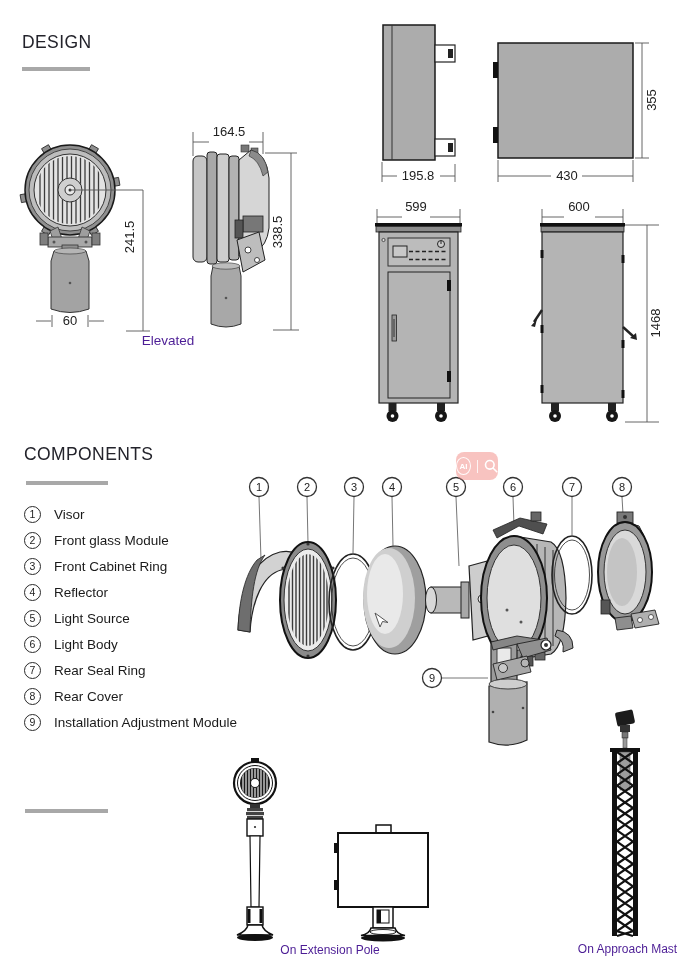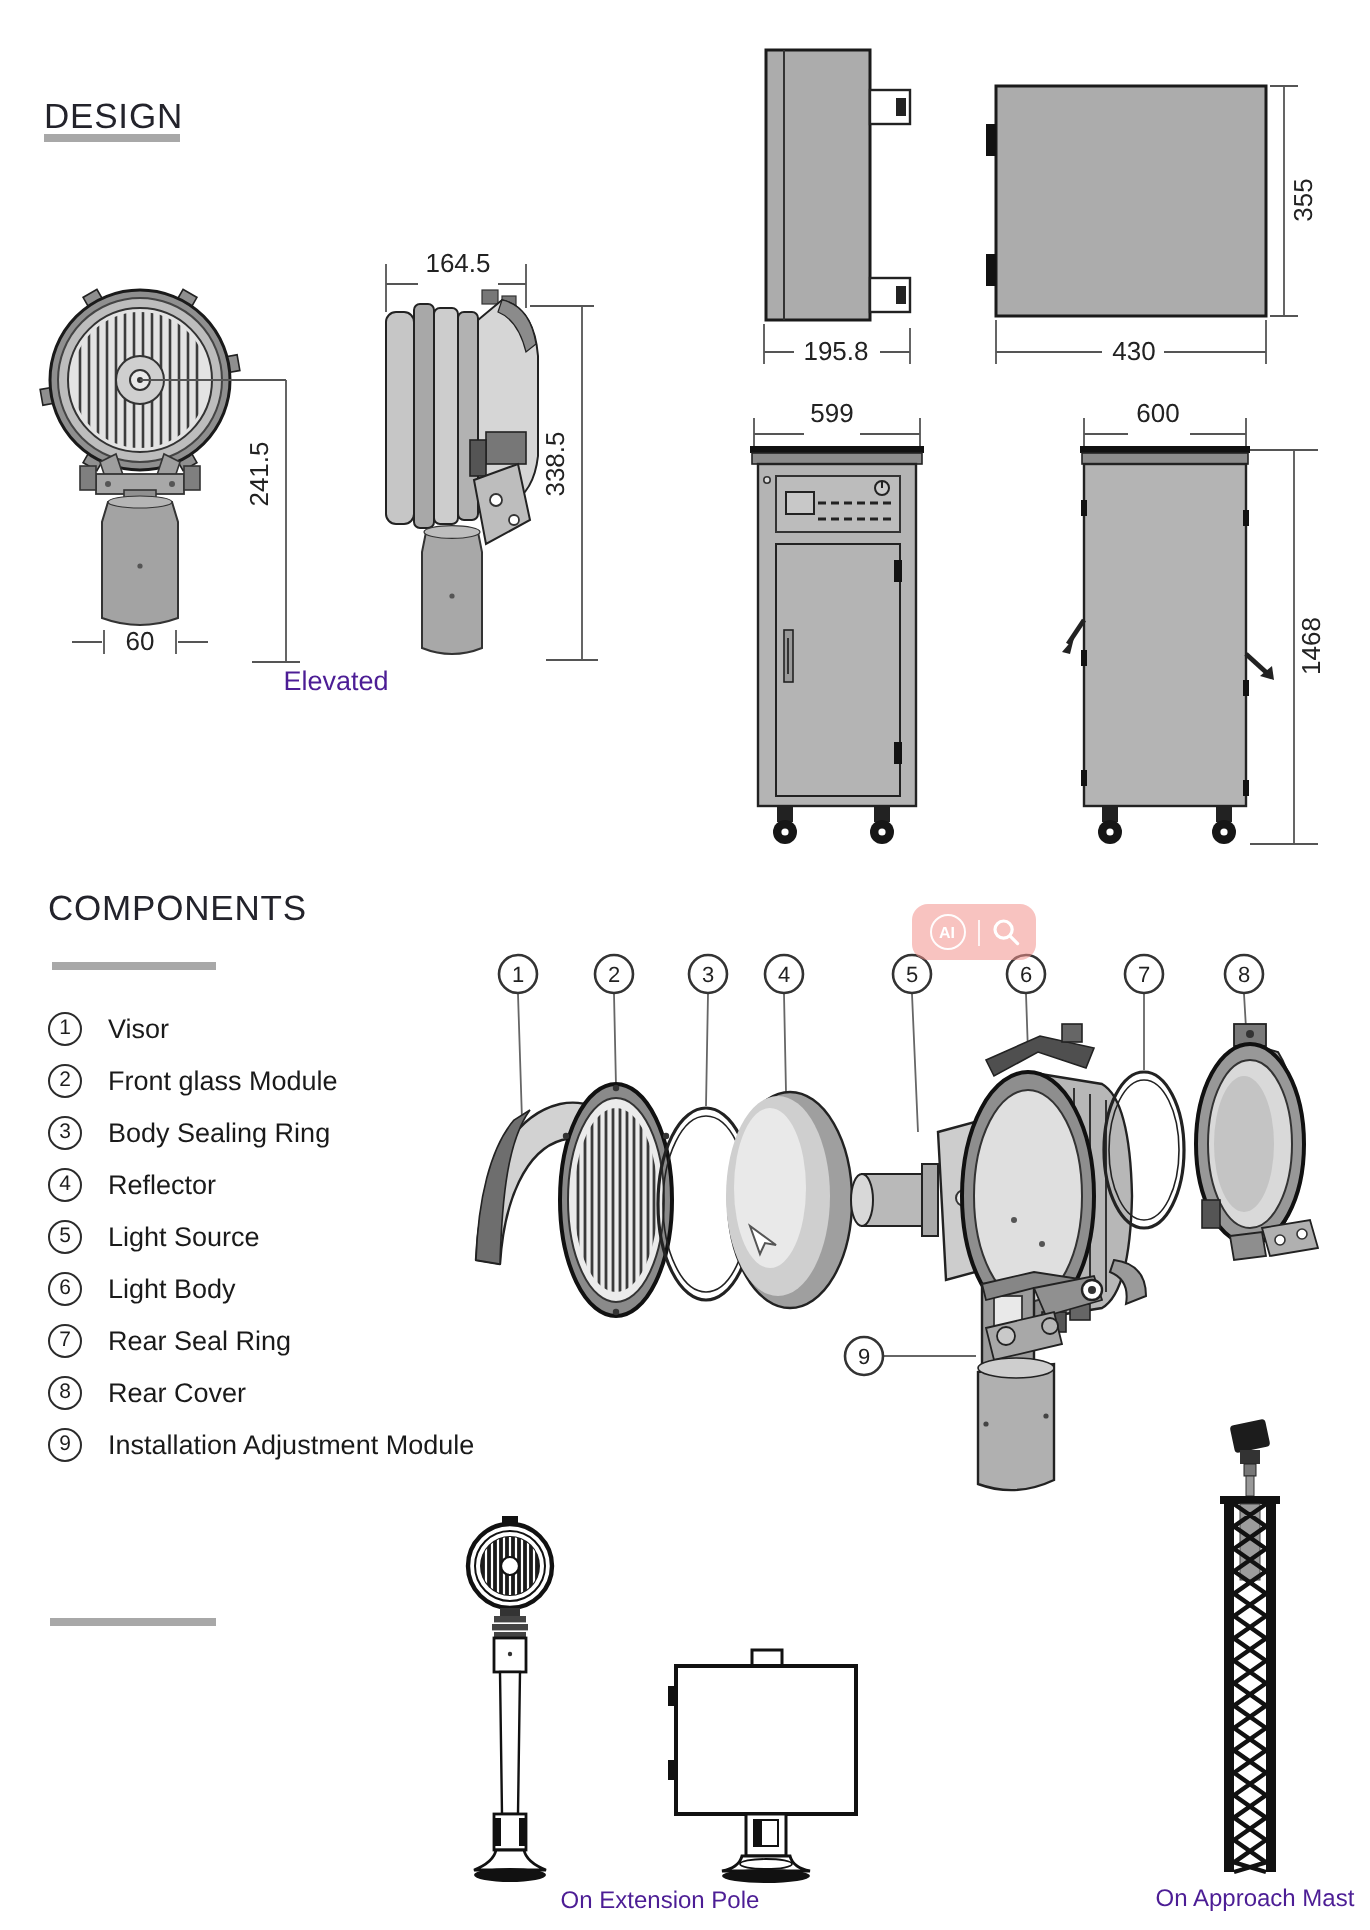--- a/index.html
+++ b/index.html
@@ -18,33 +18,33 @@
   .comp-num { width:17px; height:17px; box-sizing:border-box; border:1.4px solid #2b2b2b; border-radius:50%;
     font-size:10.5px; line-height:1; display:flex; align-items:center; justify-content:center; color:#1d1d1d; flex:0 0 auto; }
   .comp-label { font-size:13.5px; color:#1a1a1a; white-space:nowrap; }
   svg { position:absolute; overflow:visible; }
   svg text { font-family:"Liberation Sans","DejaVu Sans",sans-serif; }
   .dim { font-size:13px; fill:#222; }
   .dimline { stroke:#555; stroke-width:.9; fill:none; }
   .callout-circle { fill:#fff; stroke:#333; stroke-width:1.3; }
   .callout-num { font-size:11px; fill:#222; }
   .leader { stroke:#666; stroke-width:.9; fill:none; }
-  .badge { position:absolute; left:456px; top:452px; width:62px; height:28px;
+  .badge { position:absolute; left:456px; top:452px; width:42px; height:28px;
     background:rgba(243,145,140,.55); border-radius:8px;
     display:flex; align-items:center; justify-content:center; gap:6px; }
   .badge .ai-bubble { width:16px; height:16px; border:1.6px solid rgba(255,255,255,.95); border-radius:50%;
     color:#fff; font-size:8px; font-weight:700; display:flex; align-items:center; justify-content:center; }
   .badge .divider { width:1px; height:13px; background:rgba(255,255,255,.8); }
 </style>
 </head>
 <body>
 
 <div class="page">
 
-  <div class="h-section" style="left:22px;top:48px;">DESIGN</div>
+  <div class="h-section" style="left:22px;top:32px;">DESIGN</div>
   <div class="h-bar" style="left:22px;top:67px;width:68px;"></div>
 
   <div class="h-section" style="left:24px;top:444px;">COMPONENTS</div>
   <div class="h-bar" style="left:26px;top:481px;width:82px;"></div>
 
   <div class="h-bar" style="left:25px;top:809px;width:83px;"></div>
 
   <svg style="left:18px;top:135px;" width="140" height="200" viewBox="0 0 140 200">
     <defs>
         <clipPath id="lensF">
@@ -210,21 +210,21 @@
     <div class="comp-row">
         <span class="comp-num">1</span>
         <span class="comp-label">Visor</span>
       </div>
     <div class="comp-row">
         <span class="comp-num">2</span>
         <span class="comp-label">Front glass Module</span>
       </div>
     <div class="comp-row">
         <span class="comp-num">3</span>
-        <span class="comp-label">Body Sealing Ring</span>
+        <span class="comp-label">Front Cabinet Ring</span>
       </div>
     <div class="comp-row">
         <span class="comp-num">4</span>
         <span class="comp-label">Reflector</span>
       </div>
     <div class="comp-row">
         <span class="comp-num">5</span>
         <span class="comp-label">Light Source</span>
       </div>
     <div class="comp-row">

